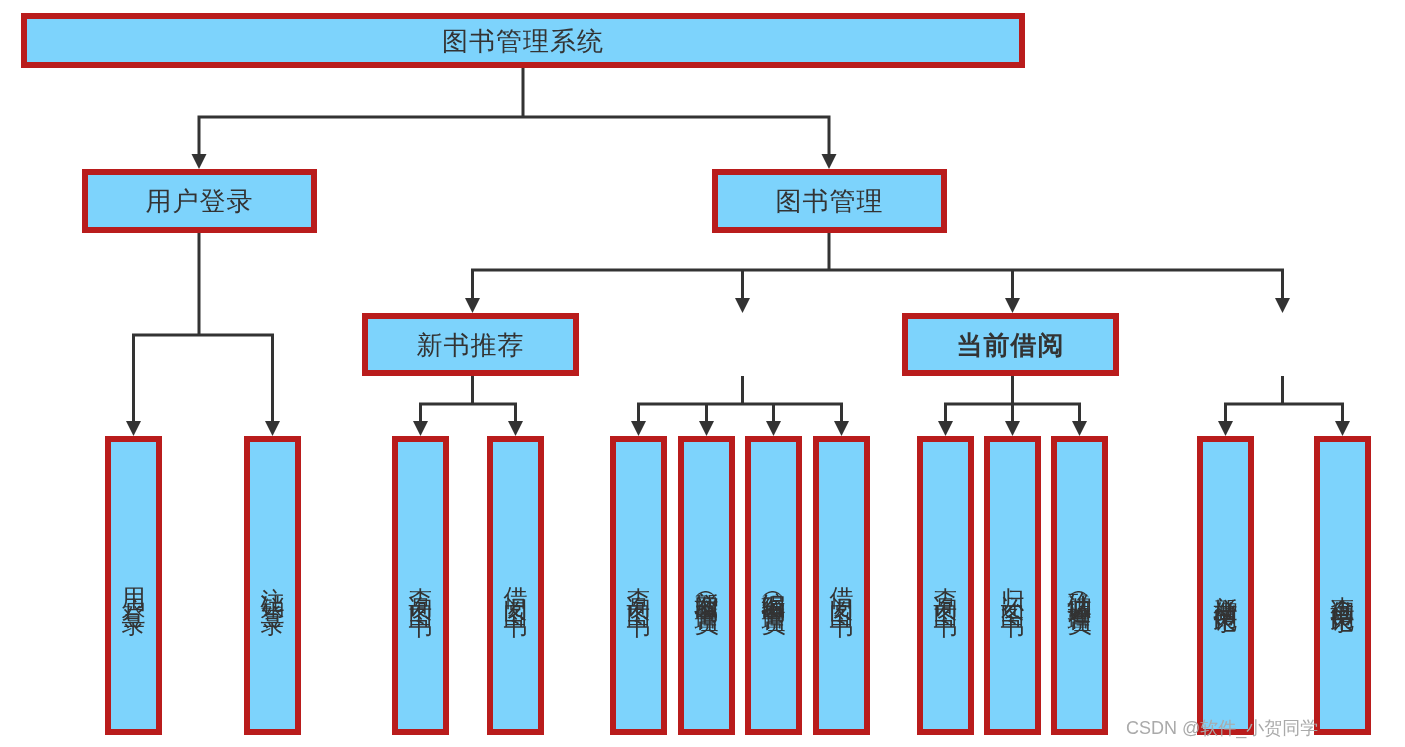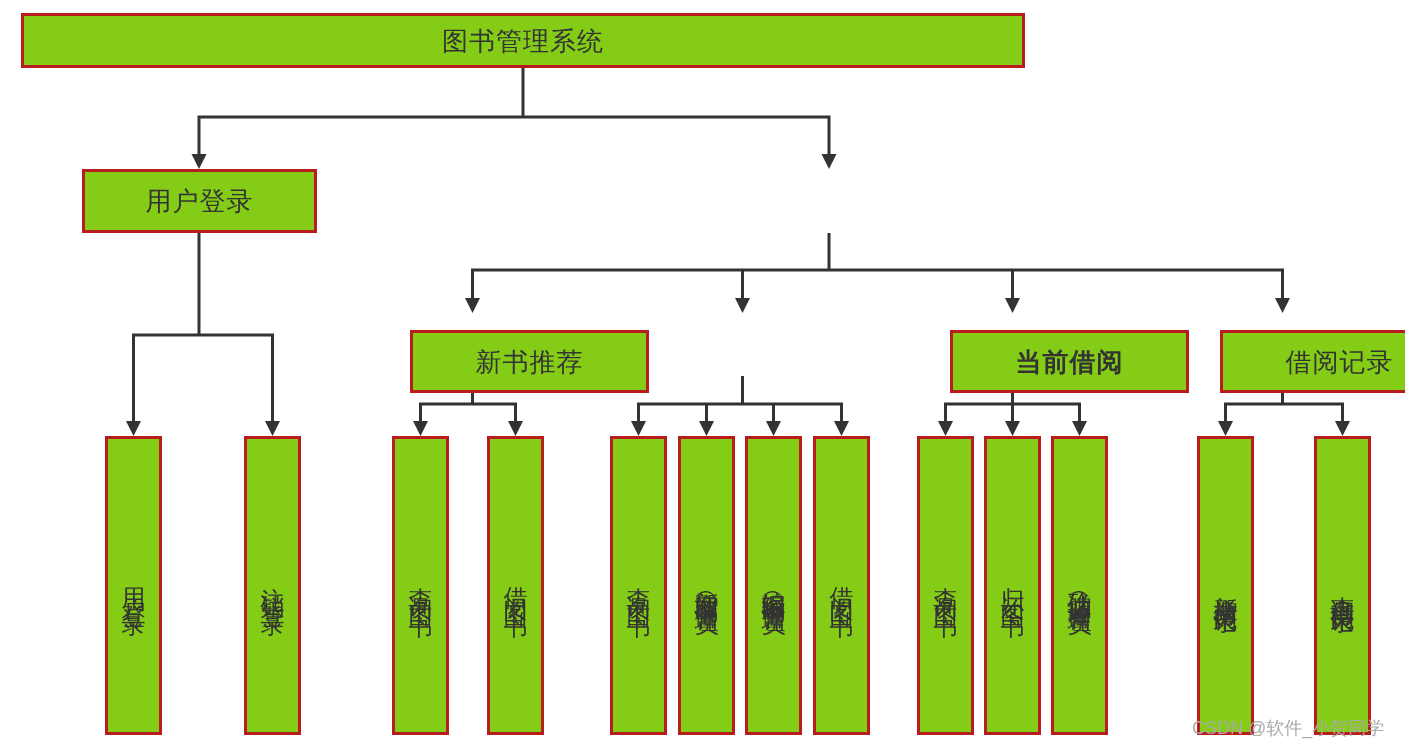--- a/index.html
+++ b/index.html
@@ -14,34 +14,34 @@
   }
   .connector-layer {
     position: absolute;
     left: 0; top: 0;
     width: 1405px; height: 747px;
     pointer-events: none;
   }
   .node {
     position: absolute;
     box-sizing: border-box;
-    border: 3px solid #b91c1c;
-    background: #84cc16;
+    border: 6px solid #b91c1c;
+    background: #7dd3fc;
     display: flex;
     align-items: center;
     justify-content: center;
     text-align: center;
     line-height: 1;
     z-index: 2;
   }
   .node.h { font-size: 26px; letter-spacing: 1px; }
   .node.root   { left: 21px;   top: 13px;  width: 1004px; height: 55px; }
   .node.l2a    { left: 82px;   top: 169px; width: 235px;  height: 64px; }
   .node.l2b    { left: 712px;  top: 169px; width: 235px;  height: 64px; }
-  .node.l3     { top: 330px; width: 239px; height: 63px; margin-left: 48px; }
+  .node.l3     { top: 313px; width: 217px; height: 63px; }
   .node.l3a    { left: 362px; }
   .node.l3b    { left: 632px; }
   .node.l3c    { left: 902px; font-weight: bold; }
   .node.l3d    { left: 1172px; }
   .node.v {
     top: 436px;
     width: 57px;
     height: 299px;
     writing-mode: vertical-rl;
     font-size: 24px;
@@ -56,21 +56,21 @@
   .v6  { left: 678px; }
   .v7  { left: 745px; }
   .v8  { left: 813px; }
   .v9  { left: 917px; }
   .v10 { left: 984px; }
   .v11 { left: 1051px; }
   .v12 { left: 1197px; }
   .v13 { left: 1314px; }
   .watermark {
     position: absolute;
-    left: 1192px;
+    left: 1126px;
     top: 716px;
     font-size: 18px;
     color: #aaaaaa;
     z-index: 5;
     white-space: nowrap;
   }
 </style>
 </head>
 <body>
 
@@ -112,24 +112,24 @@
       <polygon points="1005,421 1020,421 1012.5,436"></polygon>
       <polygon points="1072,421 1087,421 1079.5,436"></polygon>
       <polygon points="1218,421 1233,421 1225.5,436"></polygon>
       <polygon points="1335,421 1350,421 1342.5,436"></polygon>
     </g>
   </svg>
 
   <div class="node h root">图书管理系统</div>
 
   <div class="node h l2a">用户登录</div>
+  <div class="node h l2b">图书管理</div>
 
   <div class="node h l3 l3a">新书推荐</div>
   <div class="node h l3 l3c">当前借阅</div>
-  <div class="node h l3 l3d">借阅记录</div>
 
   <div class="node v v1">用户登录</div>
   <div class="node v v2">注销登录</div>
 
   <div class="node v v3">查询图书</div>
   <div class="node v v4">借阅图书</div>
 
   <div class="node v v5">查询图书</div>
   <div class="node v long v6">新增图书（管理员）</div>
   <div class="node v long v7">编辑图书（管理员）</div>

